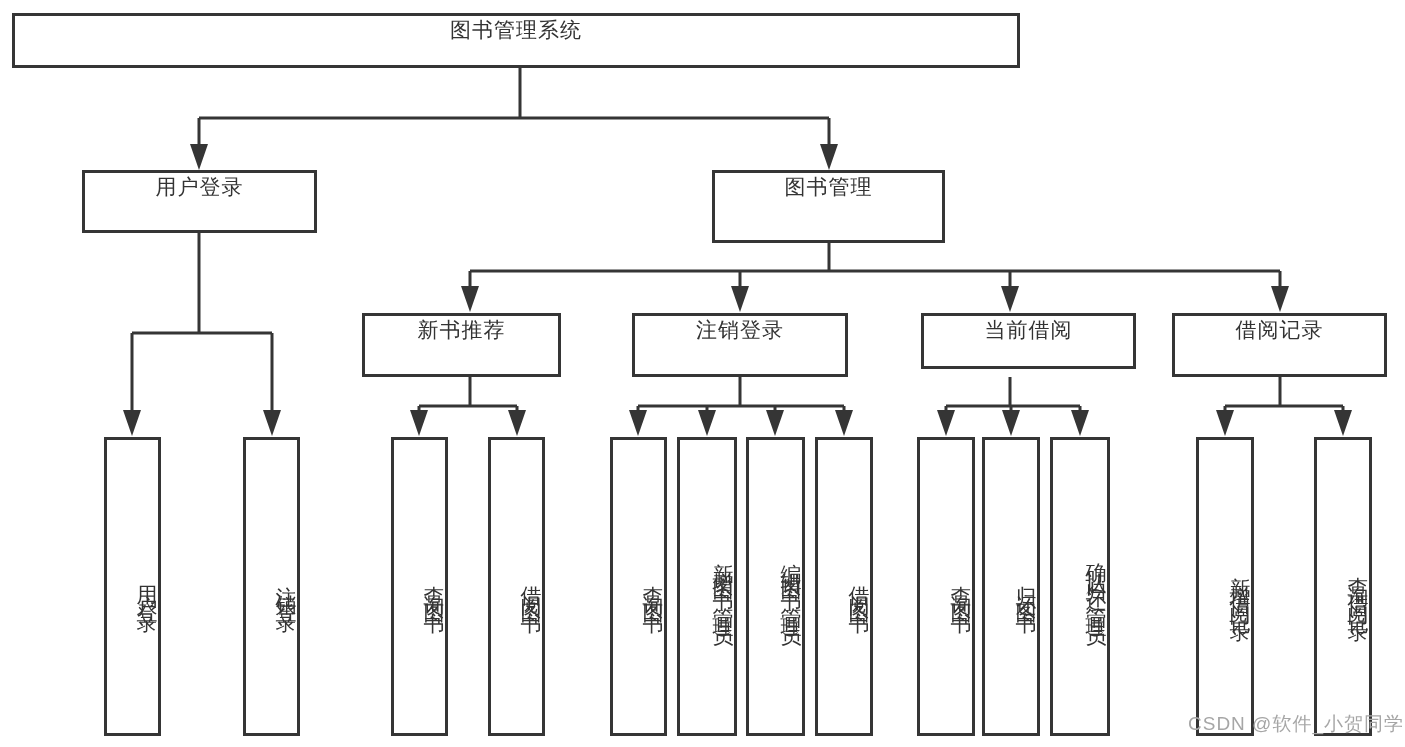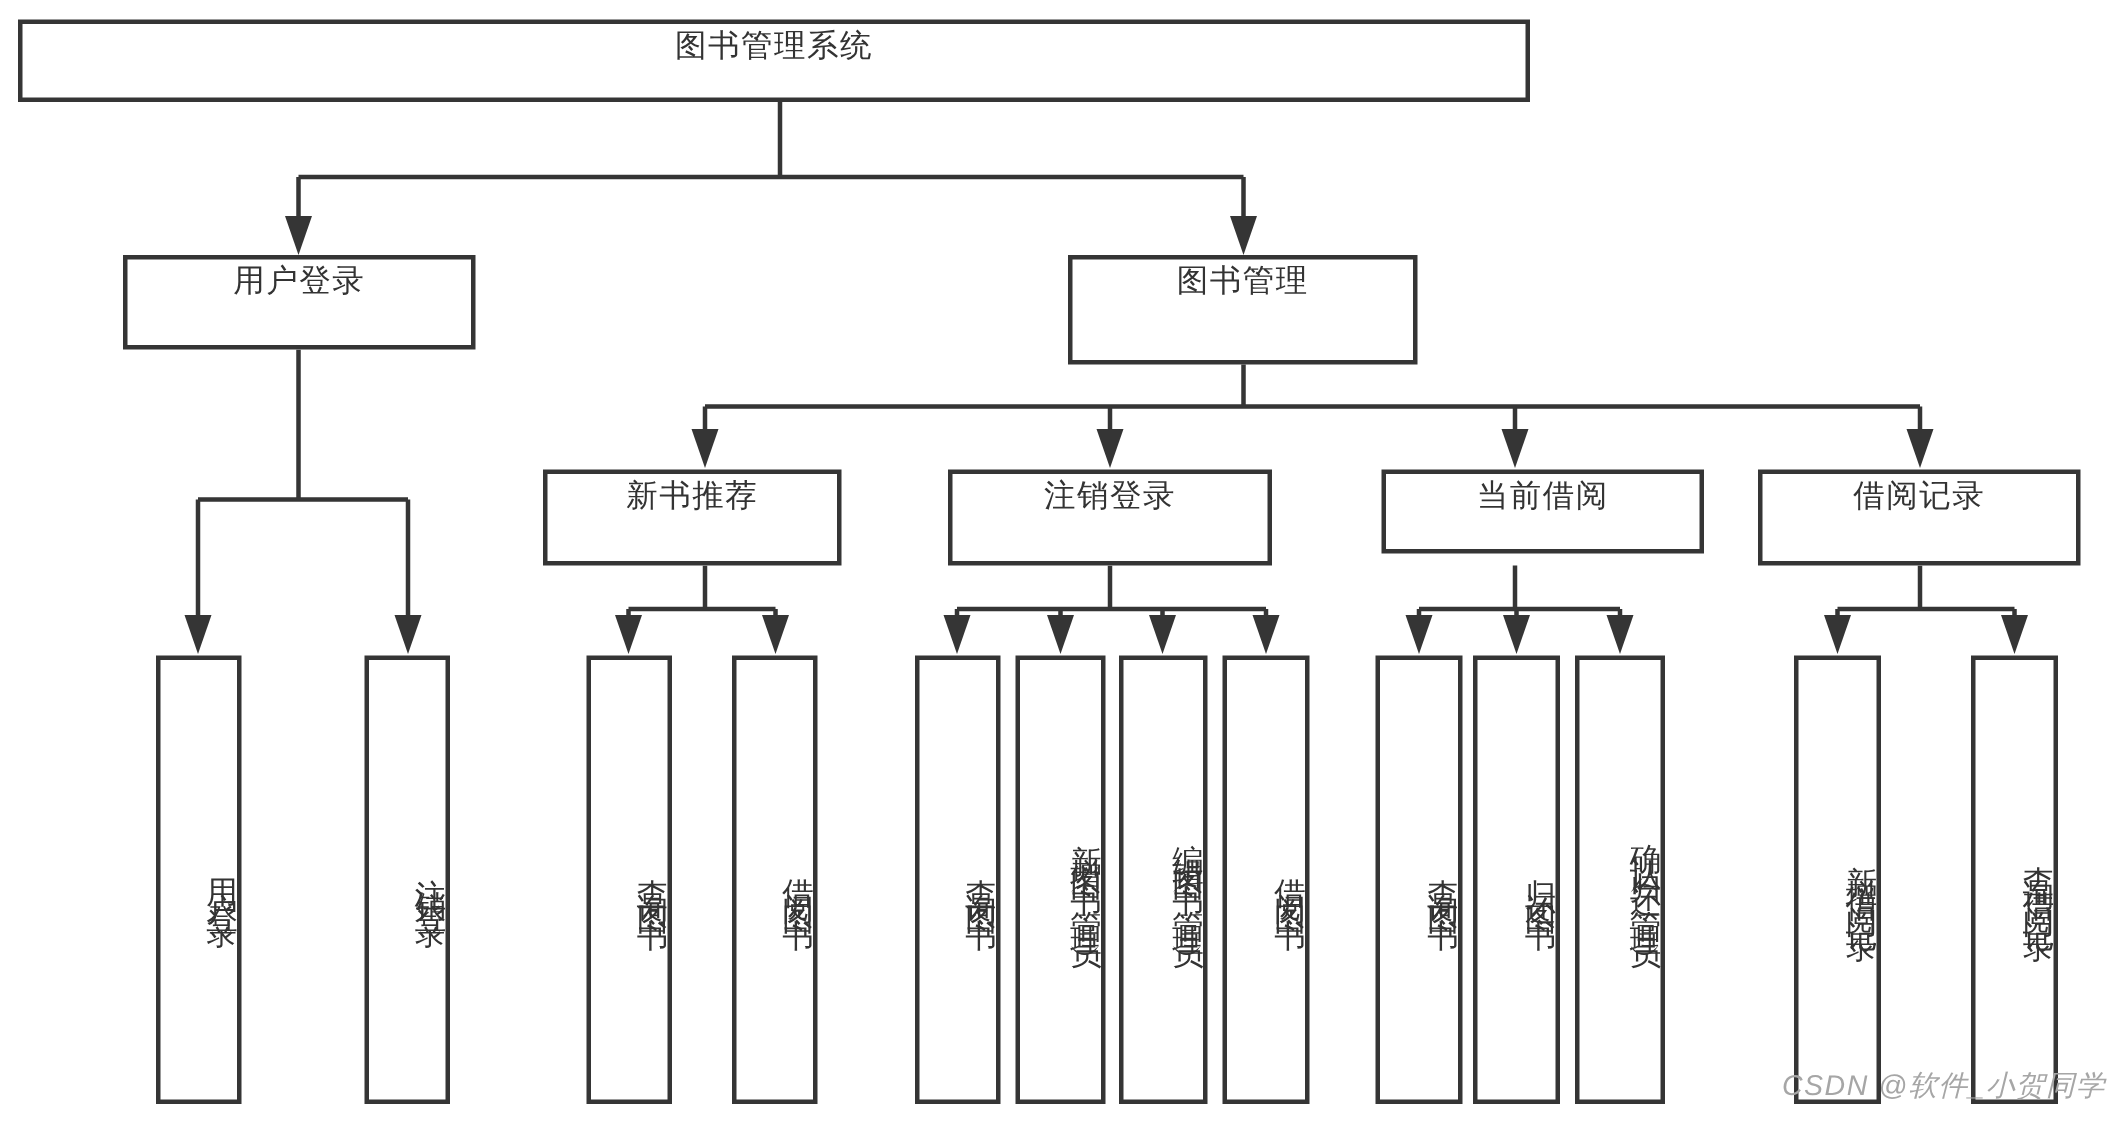--- a/index.html
+++ b/index.html
@@ -23,21 +23,21 @@
   }
   .hbox span{white-space:nowrap;letter-spacing:1px;}
   .vbox{
     writing-mode:vertical-rl;text-orientation:mixed;
   }
   .vbox span{
     letter-spacing:9px;line-height:1;white-space:nowrap;
   }
   .watermark{
     position:absolute;left:1188px;top:711px;z-index:5;
-    font-size:19px;color:var(--wm);letter-spacing:1px;white-space:nowrap;font-style:italic;
+    font-size:19px;color:var(--wm);letter-spacing:1px;white-space:nowrap;
   }
 </style>
 </head>
 <body>
 
 <svg id="connectors" viewBox="0 0 1405 747" xmlns="http://www.w3.org/2000/svg">
   <path fill="none" stroke="#353535" stroke-width="3" d="M520 68 V118 M199 118 H829 M199 118 V147 M829 118 V147
        M199 233 V333 M132 333 H272 M132 333 V413 M272 333 V413
        M829 233 V271 M470 271 H1280 M470 271 V290 M740 271 V290 M1010 271 V290 M1280 271 V290
        M470 377 V406 M419 406 H517 M419 406 V416 M517 406 V416

